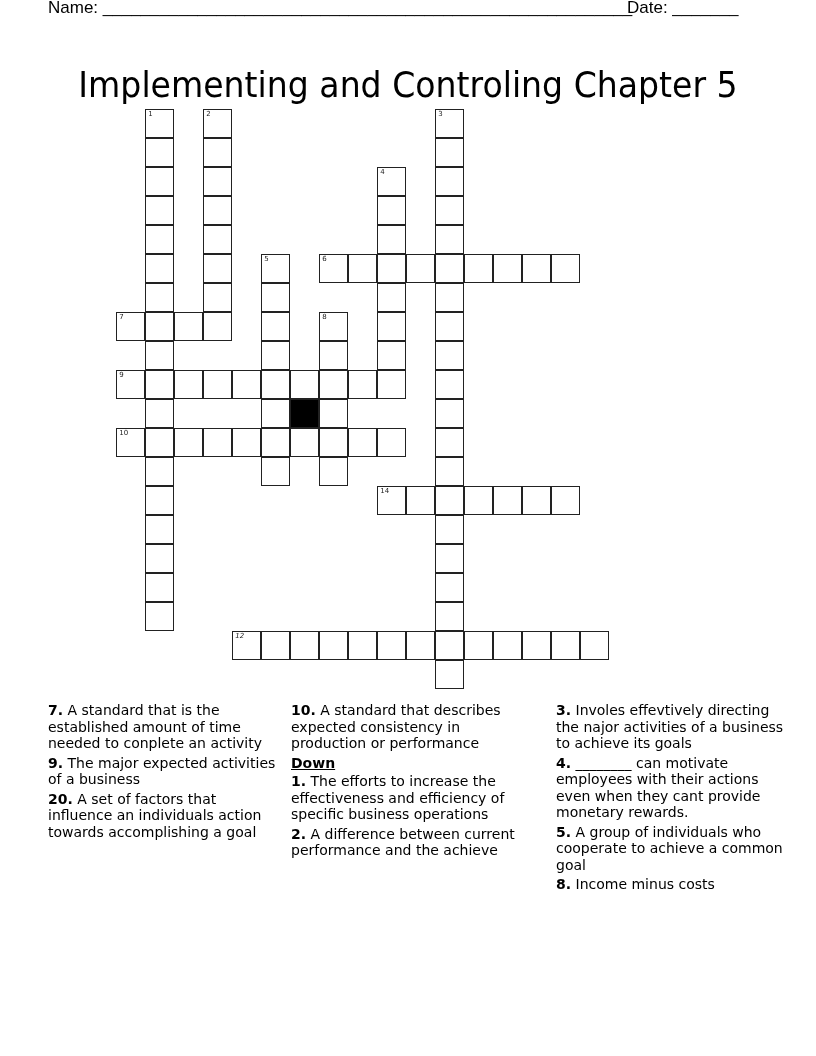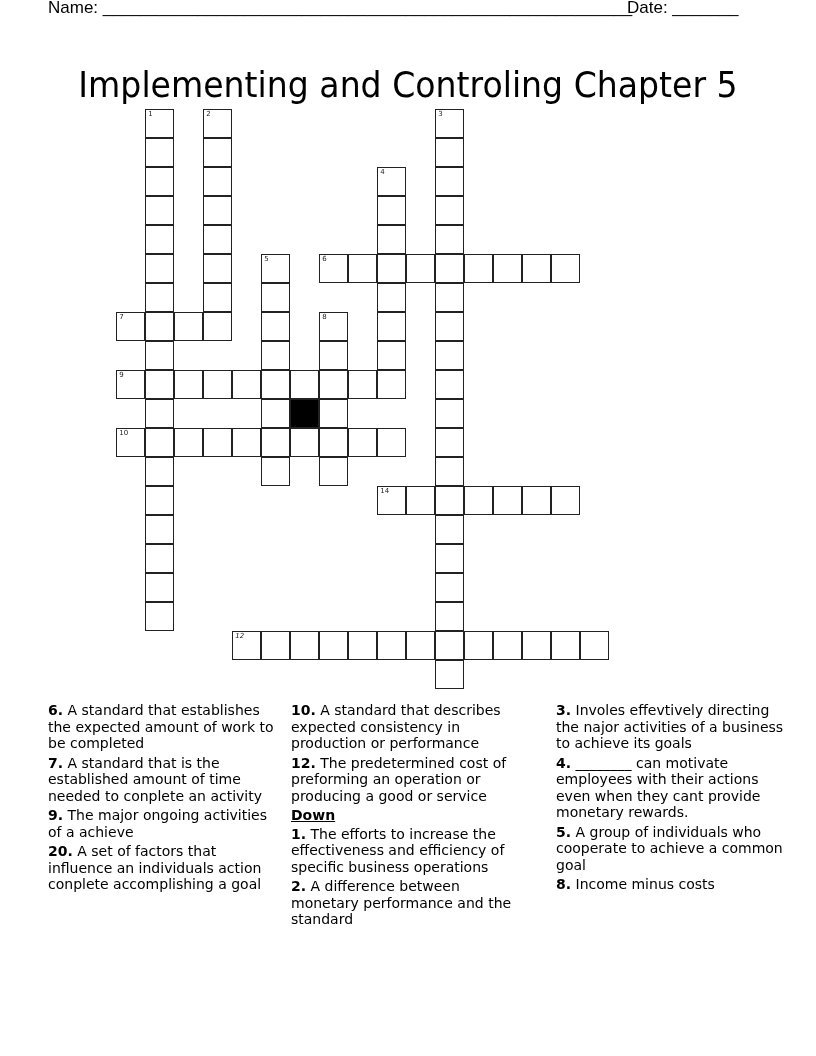--- a/index.html
+++ b/index.html
@@ -157,32 +157,30 @@
     <div class="cell" style="left: 407px; top: 632px;"></div>
     <div class="cell" style="left: 465px; top: 632px;"></div>
     <div class="cell" style="left: 494px; top: 632px;"></div>
     <div class="cell" style="left: 523px; top: 632px;"></div>
     <div class="cell" style="left: 552px; top: 632px;"></div>
     <div class="cell" style="left: 581px; top: 632px;"></div>
     <div class="cell black" style="left: 291px; top: 400px;"></div>
   </div>
 
 <div class="clues col1">
-  <div class="clue"><b>6.</b><span> A standard that establishes the expected amount of work to be completed</span></div>
   <div class="clue"><b>7.</b><span> A standard that is the established amount of time needed to conplete an activity</span></div>
-  <div class="clue"><b>9.</b><span> The major ongoing activities of a achieve</span></div>
-  <div class="clue"><b>20.</b><span> A set of factors that influence an individuals action conplete accomplishing a goal</span></div>
+  <div class="clue"><b>9.</b><span> The major expected activities of a business</span></div>
+  <div class="clue"><b>20.</b><span> A set of factors that influence an individuals action towards accomplishing a goal</span></div>
 </div>
 
 <div class="clues col2">
   <div class="clue"><b>10.</b><span> A standard that describes expected consistency in production or performance</span></div>
-  <div class="clue"><b>12.</b><span> The predetermined cost of preforming an operation or producing a good or service</span></div>
   <div class="clue-head">Down</div>
   <div class="clue"><b>1.</b><span> The efforts to increase the effectiveness and efficiency of specific business operations</span></div>
-  <div class="clue"><b>2.</b><span> A difference between monetary performance and the standard</span></div>
+  <div class="clue"><b>2.</b><span> A difference between current performance and the achieve</span></div>
 </div>
 
 <div class="clues col3">
   <div class="clue"><b>3.</b><span> Involes effevtively directing the najor activities of a business to achieve its goals</span></div>
   <div class="clue"><b>4.</b><span> ________ can motivate employees with their actions even when they cant provide monetary rewards.</span></div>
   <div class="clue"><b>5.</b><span> A group of individuals who cooperate to achieve a common goal</span></div>
   <div class="clue"><b>8.</b><span> Income minus costs</span></div>
 </div>
 
 </body></html>

